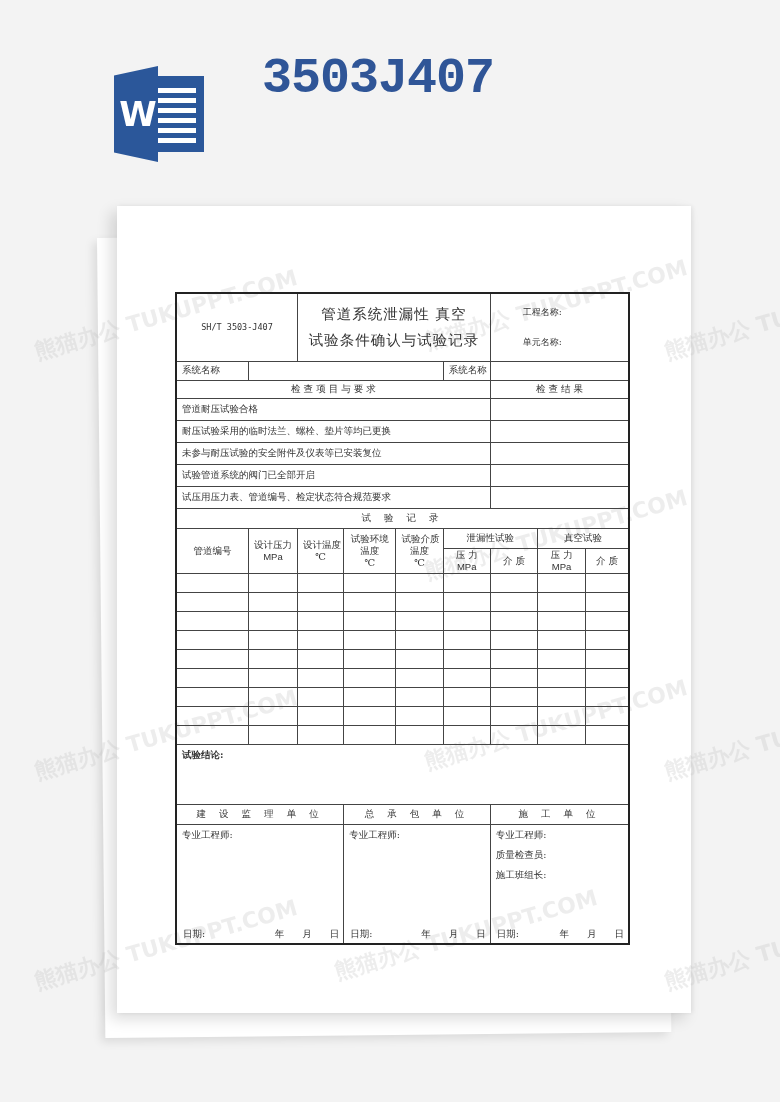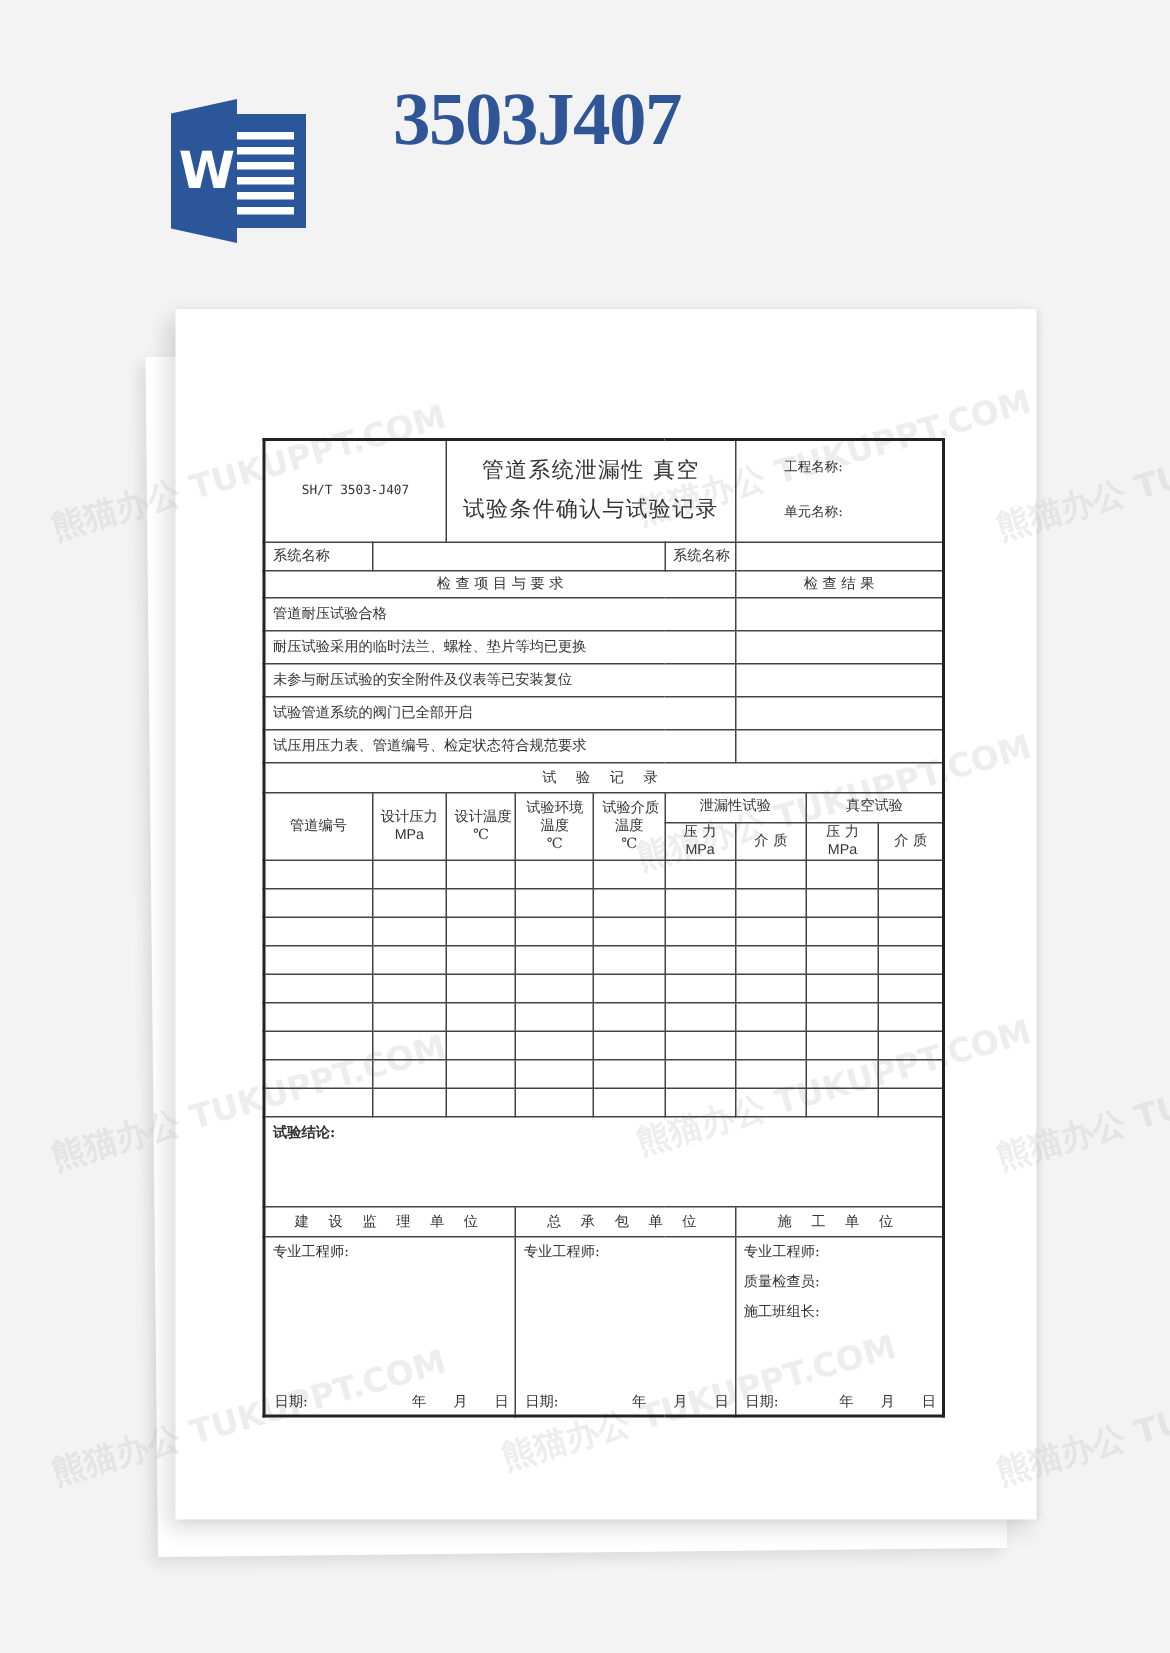--- a/index.html
+++ b/index.html
@@ -17,21 +17,21 @@
   .word-icon .doc-front {
     position:absolute; left:6px; top:0; width:44px; height:96px; background:#2b579a;
     clip-path: polygon(0 10%, 100% 0, 100% 100%, 0 90%);
   }
   .word-icon .w-letter {
     position:absolute; left:10px; top:28px; width:40px; text-align:center;
     color:#fff; font-family:"DejaVu Sans", sans-serif; font-weight:bold; font-size:34px; line-height:40px;
   }
   .title-line1 {
     position:absolute; left:262px; top:52px; font-size:50px; line-height:54px;
-    color:#2f5597; font-family:Liberation Serif, serif; font-weight:bold; letter-spacing:-1px;
+    color:#2f5597; font-family:Liberation Mono, monospace; font-weight:bold; letter-spacing:-1px;
   }
   .title-line2 {
     position:absolute; left:260px; top:104px; font-size:54px; line-height:60px;
     color:#2f5597; font-family:"DejaVu Serif", serif; font-weight:bold; letter-spacing:1px;
   }
   .page-back {
     position:absolute; left:97px; top:238px; width:566px; height:800px; background:#fff;
     box-shadow: -4px 4px 10px rgba(0,0,0,0.10);
     transform: rotate(-0.6deg); transform-origin: left top;
   }

